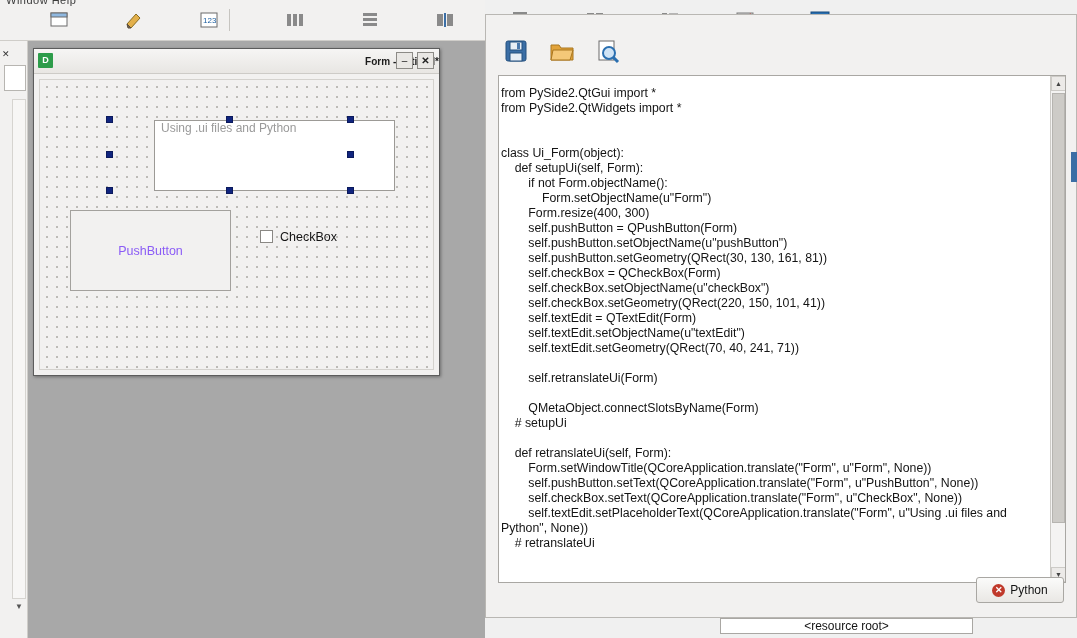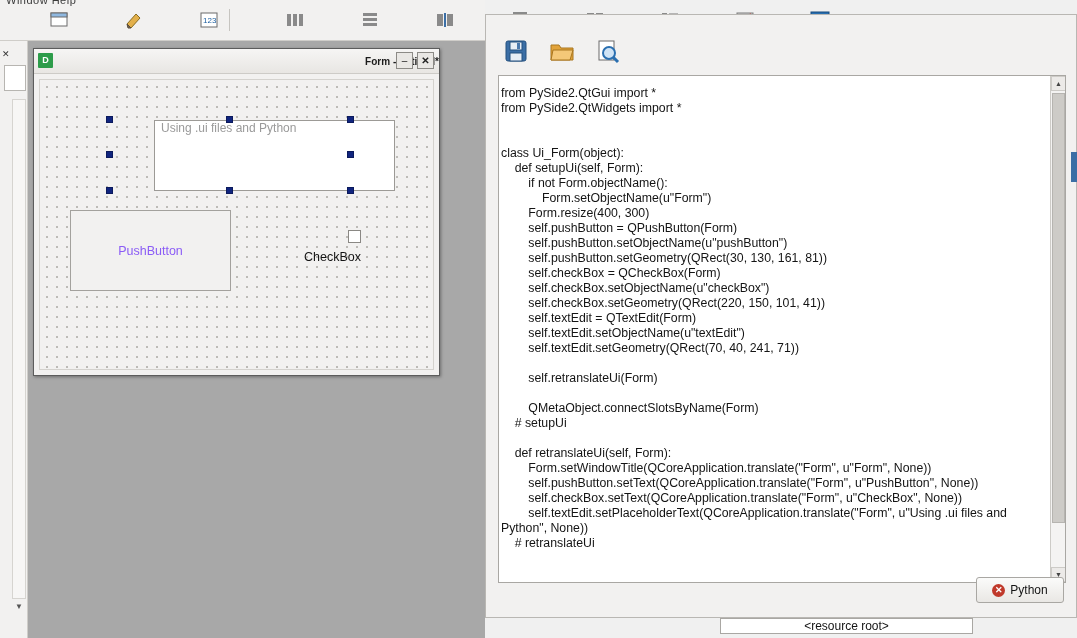--- a/index.html
+++ b/index.html
@@ -203,25 +203,24 @@
     align-items: center;
     justify-content: center;
     font-size: 12.5px;
     color: #8b5cf6;
   }
   .w-checkbox {
     position: absolute;
     left: 220px; top: 150px;
     width: 101px; height: 41px;
     display: flex;
-    align-items: flex-end;
+    align-items: flex-start;
     gap: 7px;
     font-size: 12.5px;
     color: #141414;
-    flex-direction: column;
   }
   .cb-box {
     width: 13px; height: 13px;
     border: 1px solid #8a8884;
     background: #ffffff;
     box-sizing: border-box;
   }
 
   
   .code-dialog {

